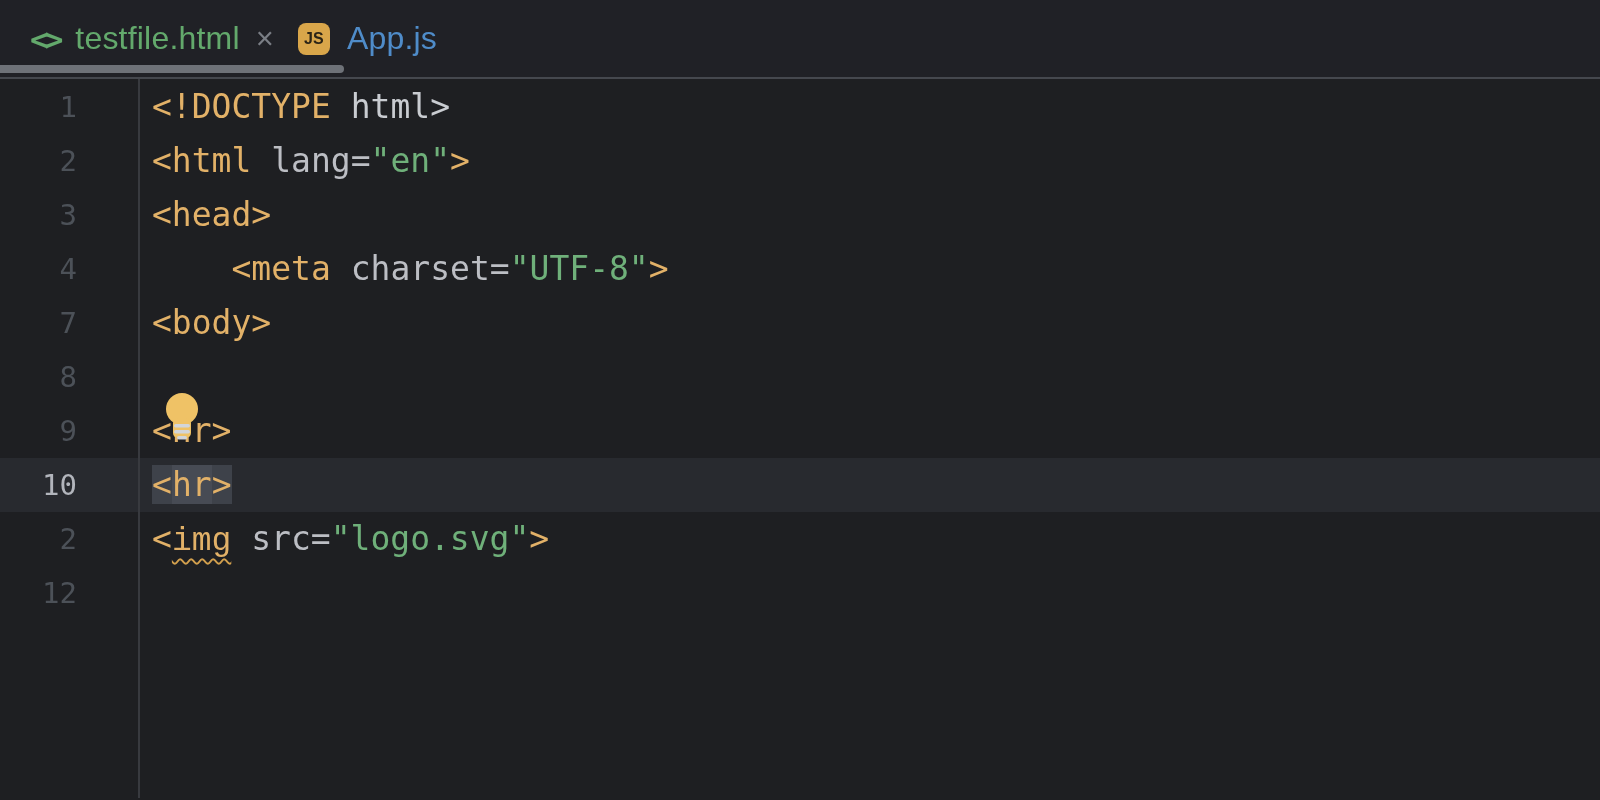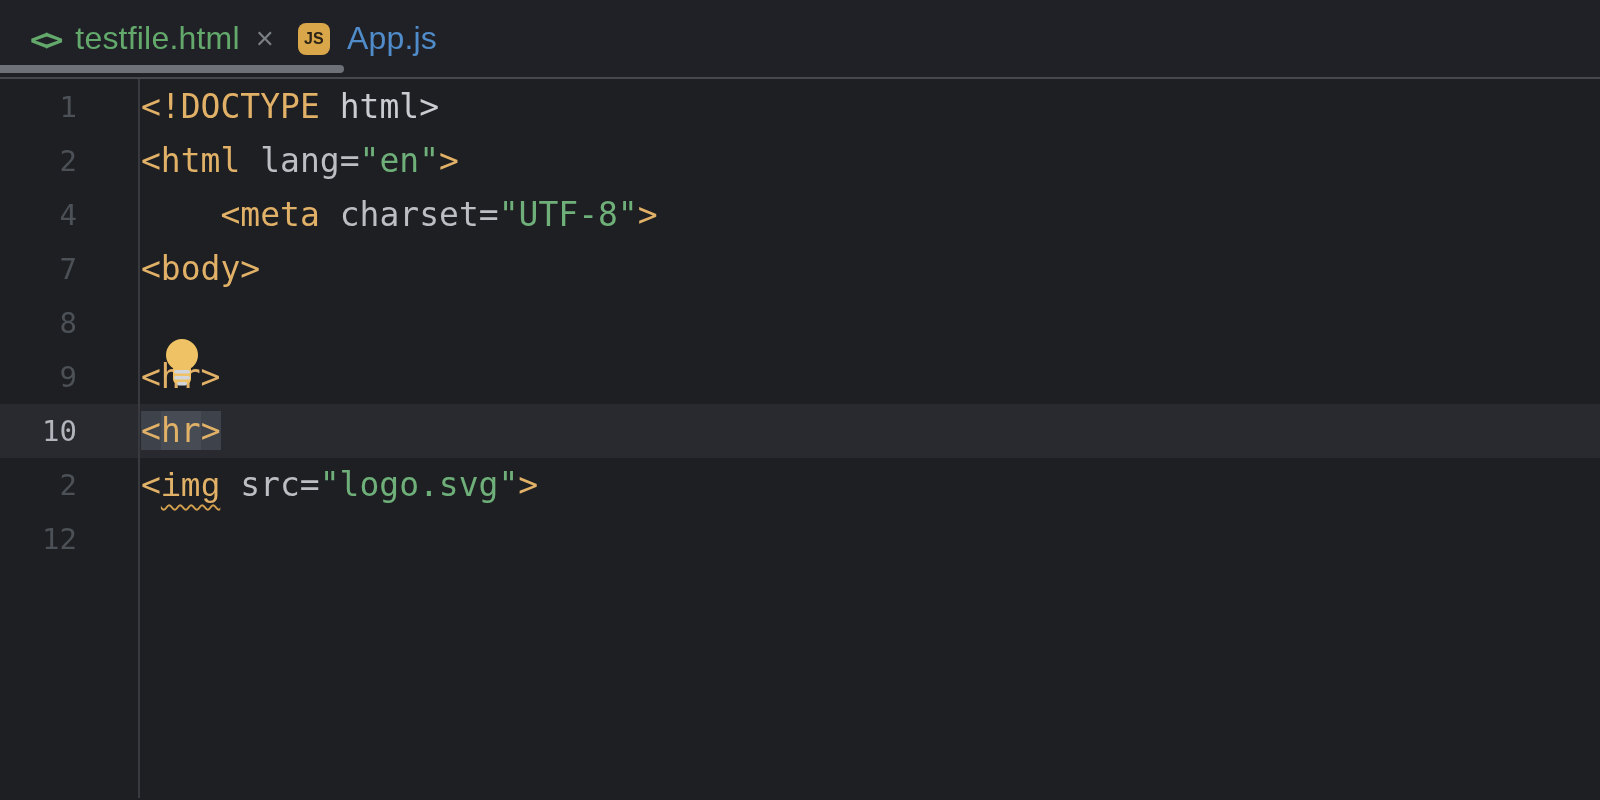--- a/index.html
+++ b/index.html
@@ -48,21 +48,21 @@
   .gutter {
     display:inline-block; width:138px; vertical-align:top;
     font-family:"DejaVu Sans Mono",monospace; font-size:29px; line-height:54px;
   }
   .ln {
     display:inline-block; width:77px; text-align:right;
     color:var(--line-num,#4C5158);
   }
   .code-row.current .ln { color:var(--line-num-active,#B2B5BC); }
   .code {
-    display:inline-block; vertical-align:top; margin-left:3px; white-space:pre;
+    display:inline-block; vertical-align:top; margin-left:14px; white-space:pre;
     font-family:"DejaVu Sans Mono",monospace; font-size:33px; line-height:54px;
   }
   .c-tag  { color:var(--tag,#E2B168); }
   .c-attr { color:var(--attr,#BCBEC4); }
   .c-text { color:var(--text,#C9CCD1); }
   .c-str  { color:var(--str,#6FB07A); }
   .hl-outer { background:var(--hl-outer,#3E424A); }
   .hl-inner { background:var(--hl-inner,#474B54); }
   .squiggle {
     text-decoration:underline; text-decoration-style:wavy;
@@ -89,20 +89,23 @@
 
 <div class="editor">
   <div class="lines" id="lines">
       <div class="code-row">
     <span class="gutter"><span class="ln">1</span></span><span class="code"><span class="c-tag">&lt;!DOCTYPE </span><span class="c-text">html&gt;</span></span>
   </div>
       <div class="code-row">
     <span class="gutter"><span class="ln">2</span></span><span class="code"><span class="c-tag">&lt;html </span><span class="c-attr">lang</span><span class="c-attr">=</span><span class="c-str">"en"</span><span class="c-tag">&gt;</span></span>
   </div>
       <div class="code-row">
+    <span class="gutter"><span class="ln">3</span></span><span class="code"><span class="c-tag">&lt;head&gt;</span></span>
+  </div>
+      <div class="code-row">
     <span class="gutter"><span class="ln">4</span></span><span class="code"><span class="c-text">    </span><span class="c-tag">&lt;meta </span><span class="c-attr">charset</span><span class="c-attr">=</span><span class="c-str">"UTF-8"</span><span class="c-tag">&gt;</span></span>
   </div>
       <div class="code-row">
     <span class="gutter"><span class="ln">7</span></span><span class="code"><span class="c-tag">&lt;body&gt;</span></span>
   </div>
       <div class="code-row">
     <span class="gutter"><span class="ln">8</span></span><span class="code"></span>
   </div>
       <div class="code-row">
     <span class="gutter"><span class="ln">9</span></span><span class="code"><span class="c-tag">&lt;hr&gt;</span></span>

